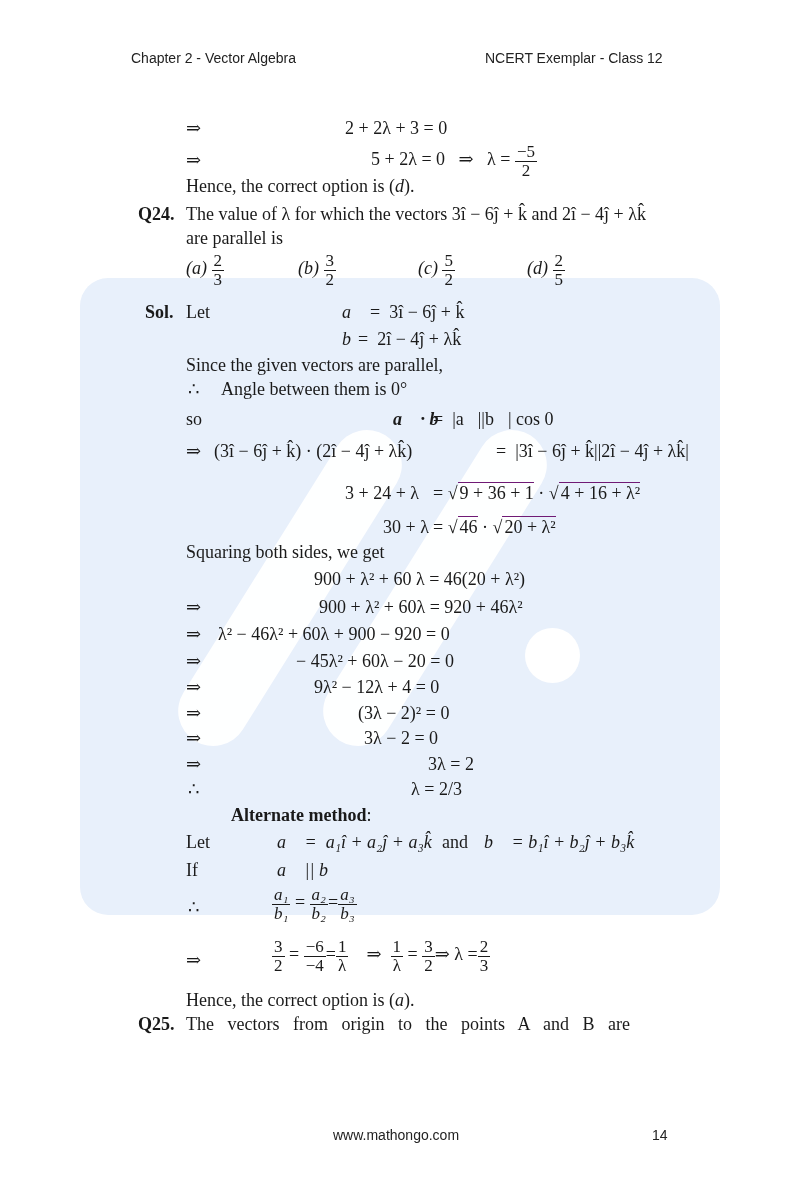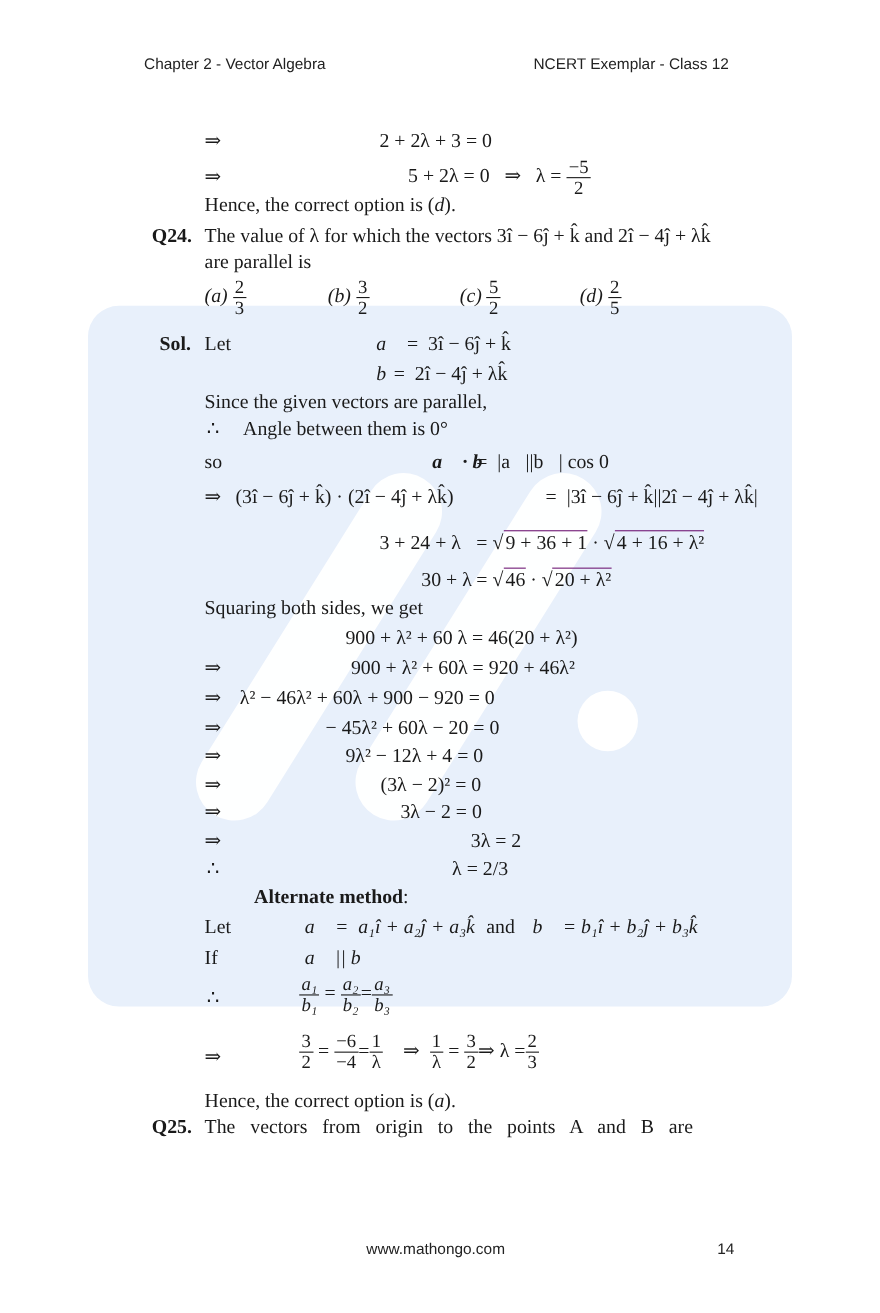--- a/index.html
+++ b/index.html
@@ -113,21 +113,21 @@
 <div class="line" style="left:314px; top:570px;">900 + λ² + 60 λ = 46(20 + λ²)</div>
 <div class="line" style="left:186px; top:598px;">⇒</div>
 <div class="line" style="left:319px; top:598px;">900 + λ² + 60λ = 920 + 46λ²</div>
 <div class="line" style="left:186px; top:625px;">⇒</div>
 <div class="line" style="left:218px; top:625px;">λ² − 46λ² + 60λ + 900 − 920 = 0</div>
 <div class="line" style="left:186px; top:652px;">⇒</div>
 <div class="line" style="left:296px; top:652px;">− 45λ² + 60λ − 20 = 0</div>
 <div class="line" style="left:186px; top:678px;">⇒</div>
 <div class="line" style="left:314px; top:678px;">9λ² − 12λ + 4 = 0</div>
 <div class="line" style="left:186px; top:704px;">⇒</div>
-<div class="line" style="left:346px; top:704px;">(3λ − 2)² = 0</div>
+<div class="line" style="left:358px; top:704px;">(3λ − 2)² = 0</div>
 <div class="line" style="left:186px; top:729px;">⇒</div>
 <div class="line" style="left:364px; top:729px;">3λ − 2 = 0</div>
 <div class="line" style="left:186px; top:755px;">⇒</div>
 <div class="line" style="left:389px; top:755px;margin-left:39px;">3λ = 2</div>
 <div class="line" style="left:188px; top:780px;">∴</div>
 <div class="line" style="left:411px; top:780px;">λ = 2/3</div>
 
 <div class="line" style="left:186px; top:806px;margin-left:45px;">
   <span class="b">Alternate method</span><span>:</span>
 </div>

